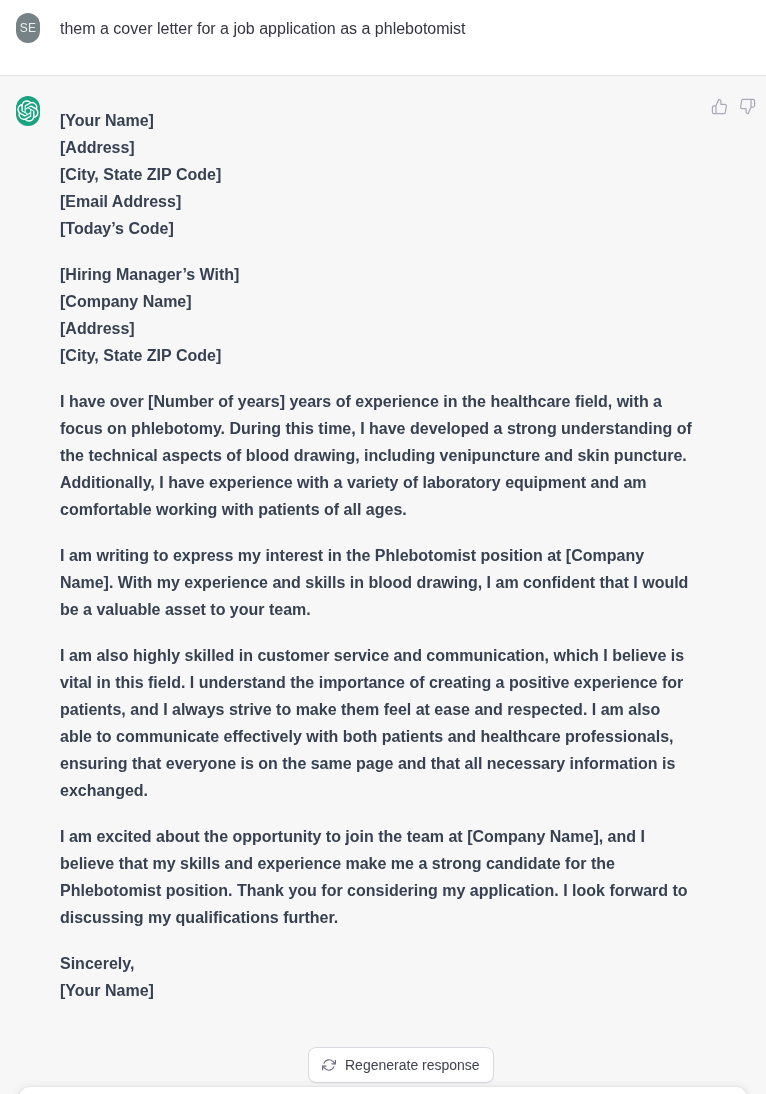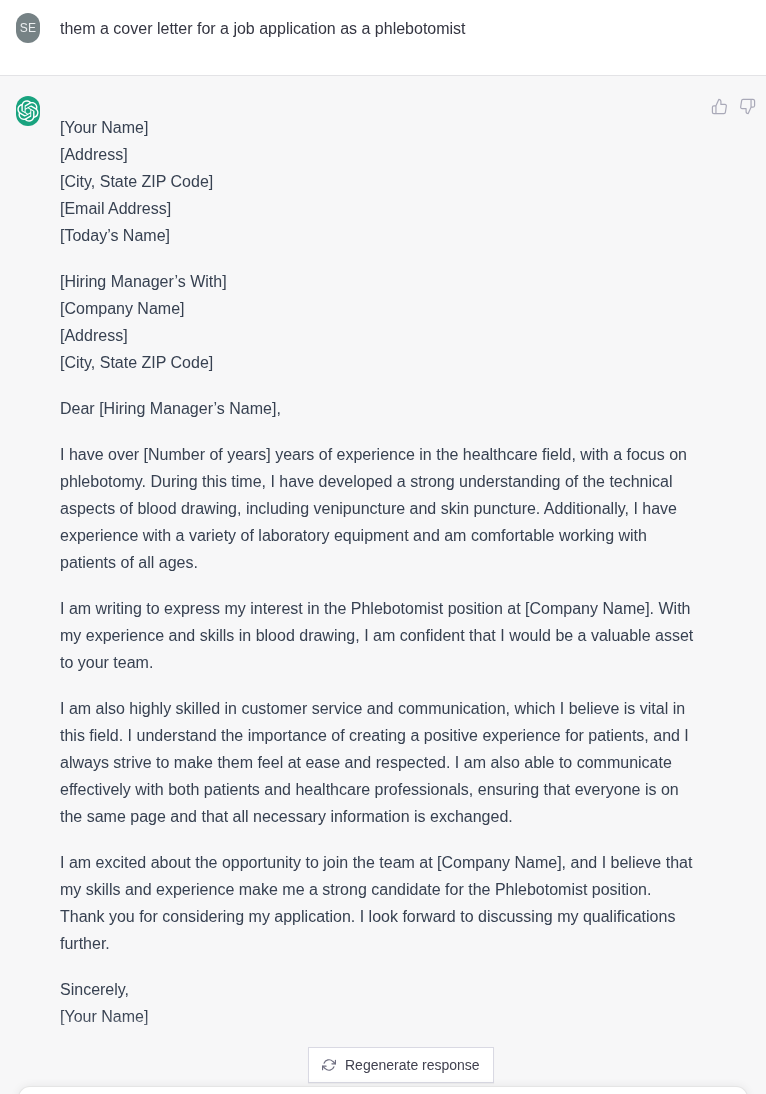--- a/index.html
+++ b/index.html
@@ -57,21 +57,21 @@
     color: #343541;
     max-width: 600px;
   }
   .letter {
     width: 636px;
     font-size: 16px;
     line-height: 27px;
     color: #374151;
     padding-top: 1px;
   }
-  .letter p { margin: 17px 0 19px 0; }
+  .letter p { margin: 10px 0 19px 0; font-weight: bold; }
   .actions {
     position: absolute;
     top: 22px;
     right: 10px;
     display: flex;
     gap: 11px;
   }
   .icon-btn {
     background: transparent;
     border: none;
@@ -94,21 +94,21 @@
     position: absolute;
     left: 308px;
     top: 1047px;
     height: 36px;
     display: flex;
     align-items: center;
     gap: 9px;
     padding: 0 13px;
     background: #ffffff;
     border: 1px solid #d9d9e3;
-    border-radius: 0;
+    border-radius: 8px;
     color: #40414f;
     font-size: 14px;
     font-family: "Liberation Sans", sans-serif;
     cursor: pointer;
     z-index: 3;
     box-shadow: 0 1px 1px rgba(0,0,0,.04);
   }
   .regen-btn svg { width: 14px; height: 14px; color: #6e6e80; }
   .input-box-peek {
     position: absolute;
@@ -139,29 +139,28 @@
         <path d="M37.5324 16.8707C37.9808 15.5241 38.1363 14.0974 37.9886 12.6859C37.8409 11.2744 37.3934 9.91076 36.676 8.68622C35.6126 6.83404 33.9882 5.3676 32.0373 4.4985C30.0864 3.62941 27.9098 3.40259 25.8215 3.85078C24.8796 2.7893 23.7219 1.94125 22.4257 1.36341C21.1295 0.785575 19.7249 0.491269 18.3058 0.500197C16.1708 0.495044 14.0893 1.16803 12.3614 2.42214C10.6335 3.67624 9.34853 5.44666 8.6917 7.47815C7.30085 7.76286 5.98686 8.3414 4.8377 9.17505C3.68854 10.0087 2.73073 11.0782 2.02839 12.312C0.956464 14.1591 0.498905 16.2988 0.721698 18.4228C0.944492 20.5467 1.83612 22.5449 3.268 24.1293C2.81966 25.4759 2.66413 26.9026 2.81182 28.3141C2.95951 29.7256 3.40701 31.0892 4.12437 32.3138C5.18791 34.1659 6.81221 35.6322 8.76321 36.5013C10.7142 37.3704 12.8908 37.5973 14.979 37.1492C15.921 38.2107 17.0786 39.0587 18.3748 39.6366C19.671 40.2144 21.0756 40.5087 22.4947 40.4998C24.6307 40.5054 26.7133 39.8321 28.4418 38.5772C30.1704 37.3223 31.4556 35.5506 32.1119 33.5179C33.5027 33.2332 34.8167 32.6547 35.9659 31.821C37.115 30.9874 38.0728 29.9178 38.7752 28.684C39.8458 26.8371 40.3023 24.6979 40.0789 22.5748C39.8556 20.4517 38.9639 18.4544 37.5324 16.8707ZM22.4978 37.8849C20.7443 37.8874 19.0459 37.2733 17.6994 36.1501C17.7601 36.117 17.8666 36.0586 17.9361 36.0161L25.9004 31.4156C26.1003 31.3019 26.2663 31.137 26.3813 30.9378C26.4964 30.7386 26.5563 30.5124 26.5549 30.2825V19.0542L29.9213 20.998C29.9389 21.0068 29.9541 21.0198 29.9656 21.0359C29.977 21.052 29.9842 21.0707 29.9867 21.0902V30.3889C29.9842 32.375 29.1946 34.2791 27.7909 35.6841C26.3872 37.0892 24.4838 37.8806 22.4978 37.8849ZM6.39227 31.0064C5.51397 29.4888 5.19742 27.7107 5.49804 25.9832C5.55718 26.0187 5.66048 26.0818 5.73461 26.1244L13.6989 30.7248C13.8975 30.8408 14.1233 30.902 14.3532 30.902C14.5831 30.902 14.8088 30.8408 15.0074 30.7248L24.731 25.1103V28.9979C24.7321 29.0177 24.7283 29.0376 24.7199 29.0556C24.7115 29.0736 24.6988 29.0893 24.6829 29.1012L16.6317 33.7497C14.9096 34.7416 12.8643 35.0097 10.9447 34.4954C9.02506 33.9811 7.38785 32.7263 6.39227 31.0064ZM4.29707 13.6194C5.17156 12.0998 6.55279 10.9364 8.19885 10.3327C8.19885 10.4013 8.19491 10.5228 8.19491 10.6071V19.8079C8.19351 20.0378 8.25334 20.2638 8.36823 20.4629C8.48312 20.6619 8.64893 20.8267 8.84863 20.9404L18.5723 26.5542L15.206 28.4979C15.1894 28.5089 15.1703 28.5155 15.1505 28.5173C15.1307 28.5191 15.1107 28.5158 15.0924 28.5079L7.04046 23.8557C5.32135 22.8601 4.06716 21.2235 3.55289 19.3046C3.03862 17.3858 3.30624 15.3413 4.29707 13.6194ZM31.955 20.0556L22.2312 14.4411L25.5976 12.4981C25.6142 12.4872 25.6333 12.4805 25.6531 12.4787C25.6729 12.4769 25.6928 12.4802 25.7111 12.4881L33.7631 17.1364C34.9967 17.849 36.0017 18.8982 36.6606 20.1613C37.3194 21.4244 37.6047 22.8489 37.4832 24.2684C37.3617 25.6878 36.8382 27.0432 35.9743 28.1759C35.1103 29.3086 33.9415 30.1717 32.6047 30.6641C32.6047 30.5947 32.6047 30.4733 32.6047 30.3889V21.1882C32.6066 20.9586 32.5474 20.7328 32.4332 20.5338C32.319 20.3348 32.154 20.1698 31.955 20.0556ZM35.3055 15.0128C35.2464 14.9765 35.1431 14.9142 35.069 14.8717L27.1045 10.2712C26.9059 10.1554 26.6802 10.0943 26.4503 10.0943C26.2204 10.0943 25.9946 10.1554 25.796 10.2712L16.0724 15.8858V11.9982C16.0713 11.9783 16.0751 11.9585 16.0835 11.9405C16.0919 11.9225 16.1046 11.9068 16.1205 11.8949L24.1717 7.25025C25.4049 6.53903 26.8145 6.19376 28.2356 6.25482C29.6568 6.31589 31.0311 6.78077 32.1982 7.59508C33.3654 8.40939 34.2766 9.53945 34.8252 10.8521C35.3738 12.1647 35.5371 13.6096 35.2961 15.0128H35.3055ZM14.2424 21.9419L10.8752 19.9981C10.8576 19.9893 10.8423 19.9763 10.8309 19.9602C10.8195 19.9441 10.8122 19.9254 10.8098 19.9059V10.6071C10.8107 9.18295 11.2173 7.78848 11.9819 6.58696C12.7466 5.38544 13.8377 4.42659 15.1275 3.82264C16.4173 3.21869 17.8524 2.99464 19.2649 3.1767C20.6775 3.35876 22.0089 3.93941 23.1034 4.85067C23.0427 4.88379 22.937 4.94215 22.8668 4.98473L14.9025 9.58517C14.7025 9.69878 14.5366 9.86356 14.4215 10.0626C14.3065 10.2616 14.2466 10.4877 14.2479 10.7175L14.2424 21.9419ZM16.071 17.9991L20.4018 15.4978L24.7325 17.9975V22.9985L20.4018 25.4983L16.071 22.9985V17.9991Z"></path>
       </svg>
     </div>
 
     <div class="letter">
       <p>
         <span>[Your Name]</span><br>
         <span>[Address]</span><br>
         <span>[City, State ZIP Code]</span><br>
         <span>[Email Address]</span><br>
-        <span>[Today’s Name]</span>
+        <span>[Today’s Code]</span>
       </p>
       <p>
         <span>[Hiring Manager’s With]</span><br>
         <span>[Company Name]</span><br>
         <span>[Address]</span><br>
         <span>[City, State ZIP Code]</span>
       </p>
-      <p>Dear [Hiring Manager’s Name],</p>
       <p>I have over [Number of years] years of experience in the healthcare field, with a focus on phlebotomy. During this time, I have developed a strong understanding of the technical aspects of blood drawing, including venipuncture and skin puncture. Additionally, I have experience with a variety of laboratory equipment and am comfortable working with patients of all ages.</p>
       <p>I am writing to express my interest in the Phlebotomist position at [Company Name]. With my experience and skills in blood drawing, I am confident that I would be a valuable asset to your team.</p>
       <p>I am also highly skilled in customer service and communication, which I believe is vital in this field. I understand the importance of creating a positive experience for patients, and I always strive to make them feel at ease and respected. I am also able to communicate effectively with both patients and healthcare professionals, ensuring that everyone is on the same page and that all necessary information is exchanged.</p>
       <p>I am excited about the opportunity to join the team at [Company Name], and I believe that my skills and experience make me a strong candidate for the Phlebotomist position. Thank you for considering my application. I look forward to discussing my qualifications further.</p>
       <p>
         <span>Sincerely,</span><br>
         <span>[Your Name]</span>
       </p>
     </div>
 

